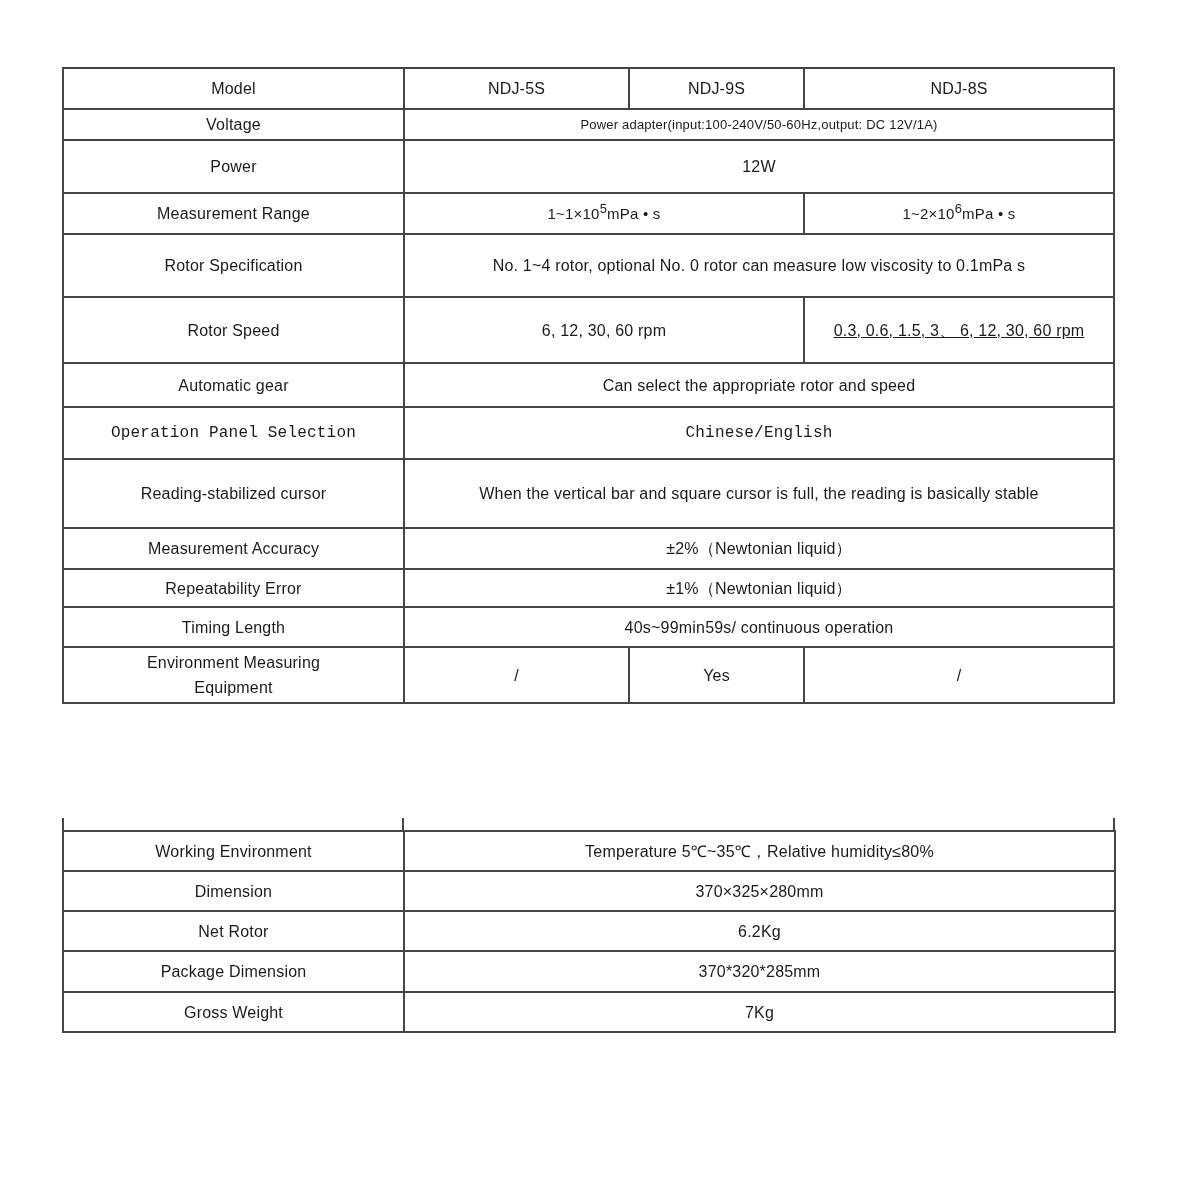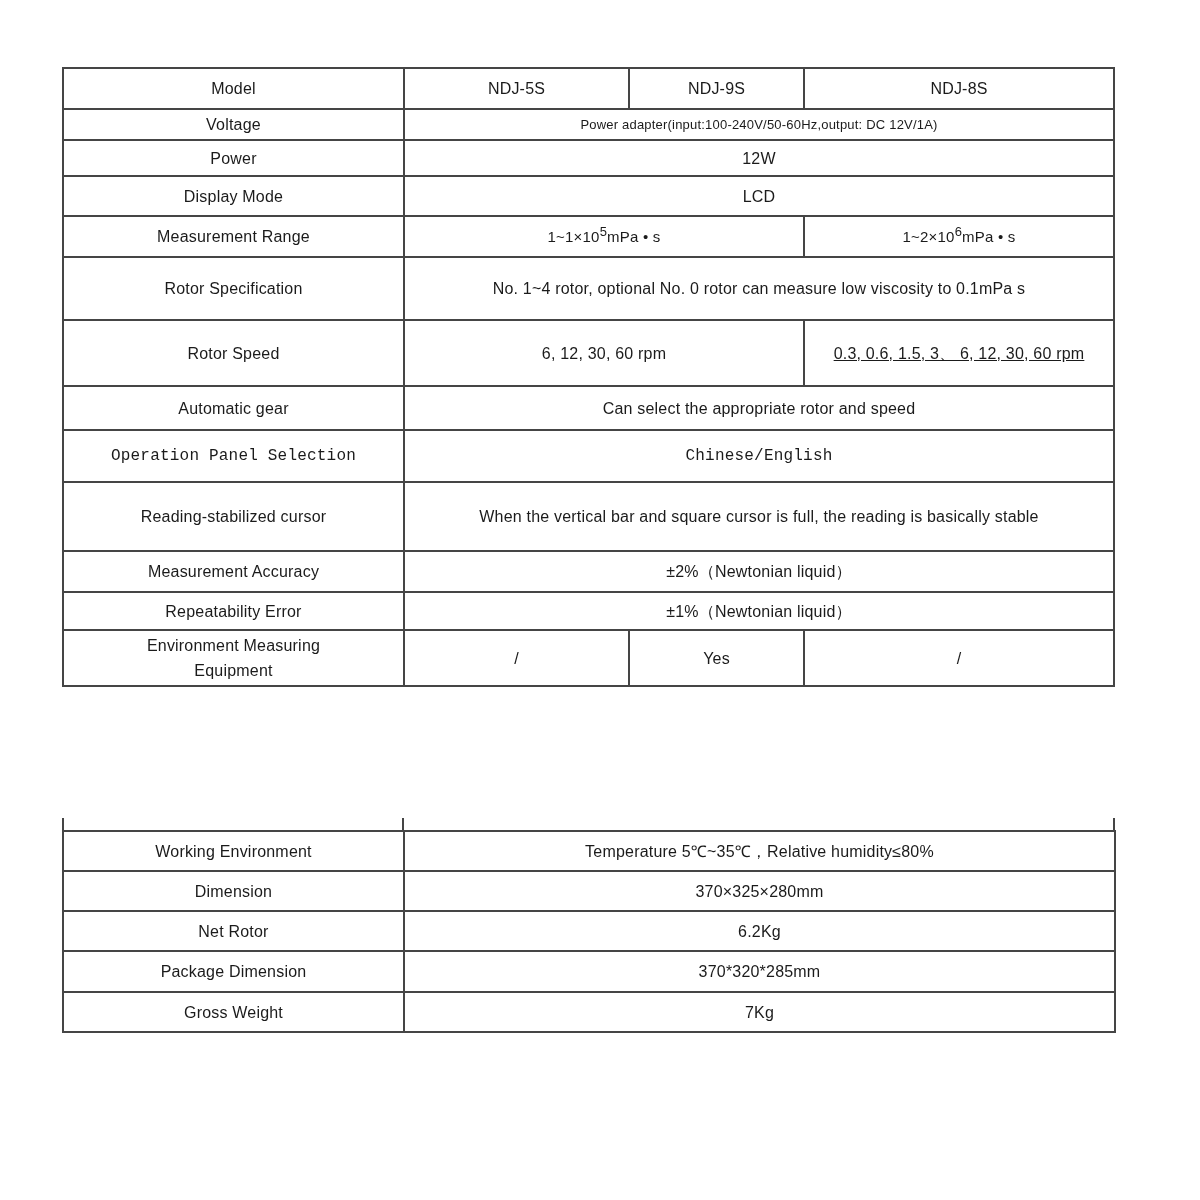--- a/index.html
+++ b/index.html
@@ -84,29 +84,25 @@
       <td>NDJ-5S</td>
       <td>NDJ-9S</td>
       <td>NDJ-8S</td>
     </tr>
 
     <tr style="height:24px;">
       <td>Voltage</td>
       <td colspan="3" class="small-val">Power adapter(input:100-240V/50-60Hz,output: DC 12V/1A)</td>
     </tr>
 
-    <tr style="height:36px;margin-top:20px;">
+    <tr style="height:53px;margin-top:20px;">
       <td>Power</td>
       <td colspan="3">12W</td>
     </tr>
 
-    <tr style="height:40px;">
-      <td>Display Mode</td>
-      <td colspan="3">LCD</td>
-    </tr>
 
     <tr style="height:41px;">
       <td>Measurement Range</td>
       <td colspan="2" class="range-val"><span>1~1×10</span><sup>5</sup><span>mPa • s</span></td>
       <td class="range-val"><span>1~2×10</span><sup>6</sup><span>mPa • s</span></td>
     </tr>
 
     <tr style="height:63px;">
       <td>Rotor Specification</td>
       <td colspan="3"><span class="wrap-600">No. 1~4 rotor, optional No. 0 rotor can measure low viscosity to 0.1mPa  s</span></td>
@@ -136,20 +132,24 @@
     <tr style="height:41px;">
       <td>Measurement Accuracy</td>
       <td colspan="3">±2%（Newtonian liquid）</td>
     </tr>
 
     <tr style="height:38px;">
       <td>Repeatability Error</td>
       <td colspan="3">±1%（Newtonian liquid）</td>
     </tr>
 
+    <tr style="height:40px;">
+      <td>Timing Length</td>
+      <td colspan="3">40s~99min59s/ continuous operation</td>
+    </tr>
 
     <tr style="height:51px;">
       <td><span class="wrap-210">Environment Measuring Equipment</span></td>
       <td>/</td>
       <td>Yes</td>
       <td>/</td>
     </tr>
   </tbody>
     </table>
 </div>

